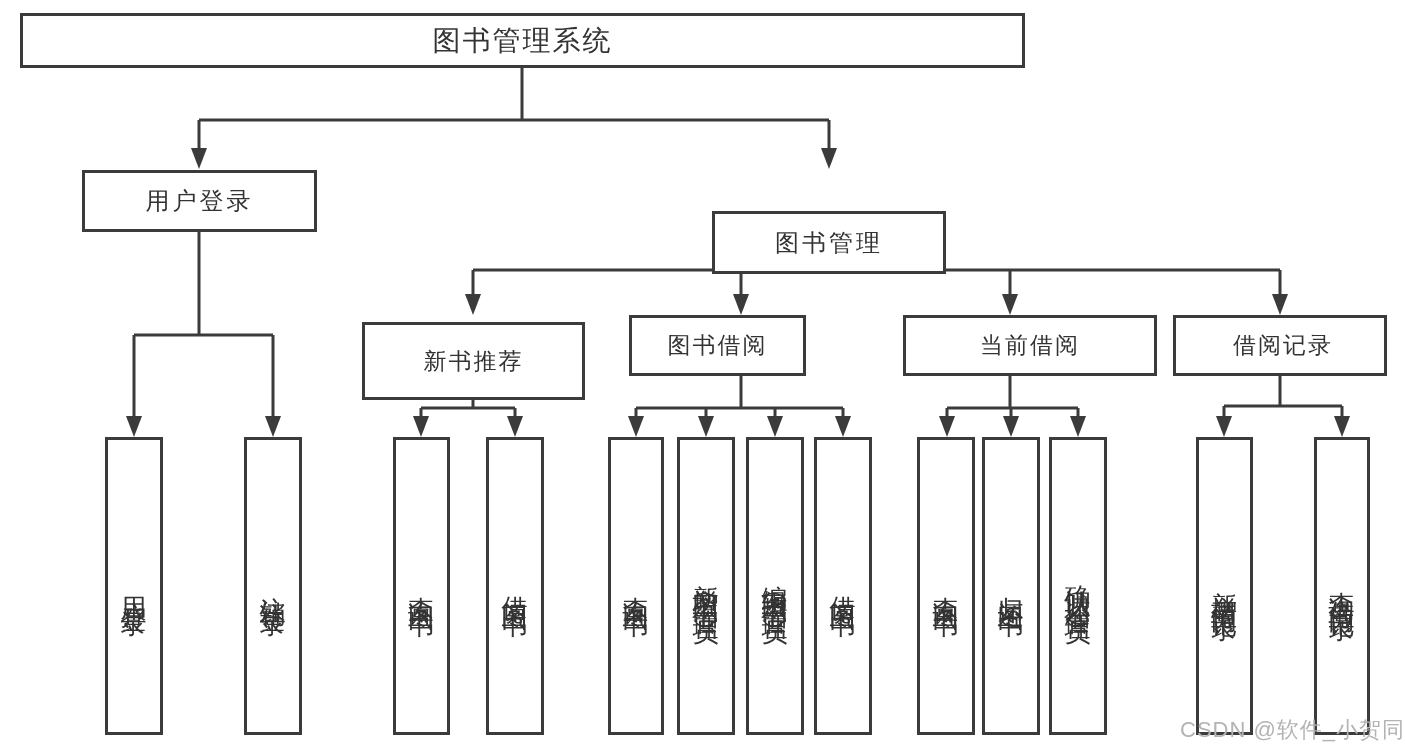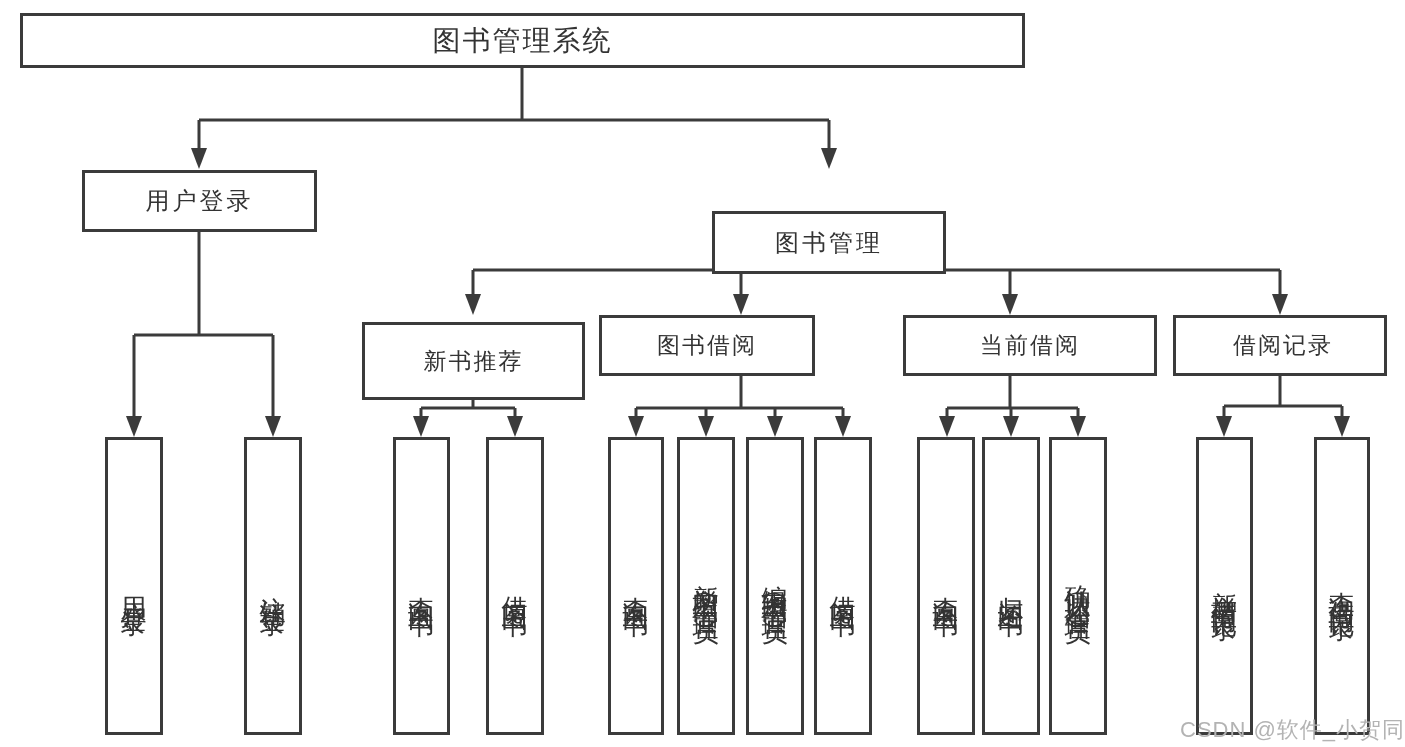--- a/index.html
+++ b/index.html
@@ -101,21 +101,21 @@
       <polygon points="1334,416 1350,416 1342,437"></polygon>
     </g>
   </svg>
 
   <div class="node lvl-root" style="left:20px; top:13px; width:1005px; height:55px;">图书管理系统</div>
 
   <div class="node lvl-2" style="left:82px; top:170px; width:235px; height:62px;">用户登录</div>
   <div class="node lvl-2" style="left:712px; top:169px; width:234px; height:63px;margin-top:42px;">图书管理</div>
 
   <div class="node lvl-3" style="left:362px; top:322px; width:223px; height:78px;">新书推荐</div>
-  <div class="node lvl-3" style="left:599px; top:315px; width:216px; height:61px;">图书借阅</div>
+  <div class="node lvl-3" style="left:629px; top:315px; width:177px; height:61px;">图书借阅</div>
   <div class="node lvl-3" style="left:903px; top:315px; width:254px; height:61px;">当前借阅</div>
   <div class="node lvl-3" style="left:1173px; top:315px; width:214px; height:61px;padding-left:6px;">借阅记录</div>
 
   <div class="node leaf" style="left:105px; top:437px; width:58px; height:298px;">用户登录</div>
   <div class="node leaf" style="left:244px; top:437px; width:58px; height:298px;">注销登录</div>
 
   <div class="node leaf" style="left:393px; top:437px; width:57px; height:298px;">查询图书</div>
   <div class="node leaf" style="left:486px; top:437px; width:58px; height:298px;">借阅图书</div>
 
   <div class="node leaf" style="left:608px; top:437px; width:56px; height:298px;">查询图书</div>

